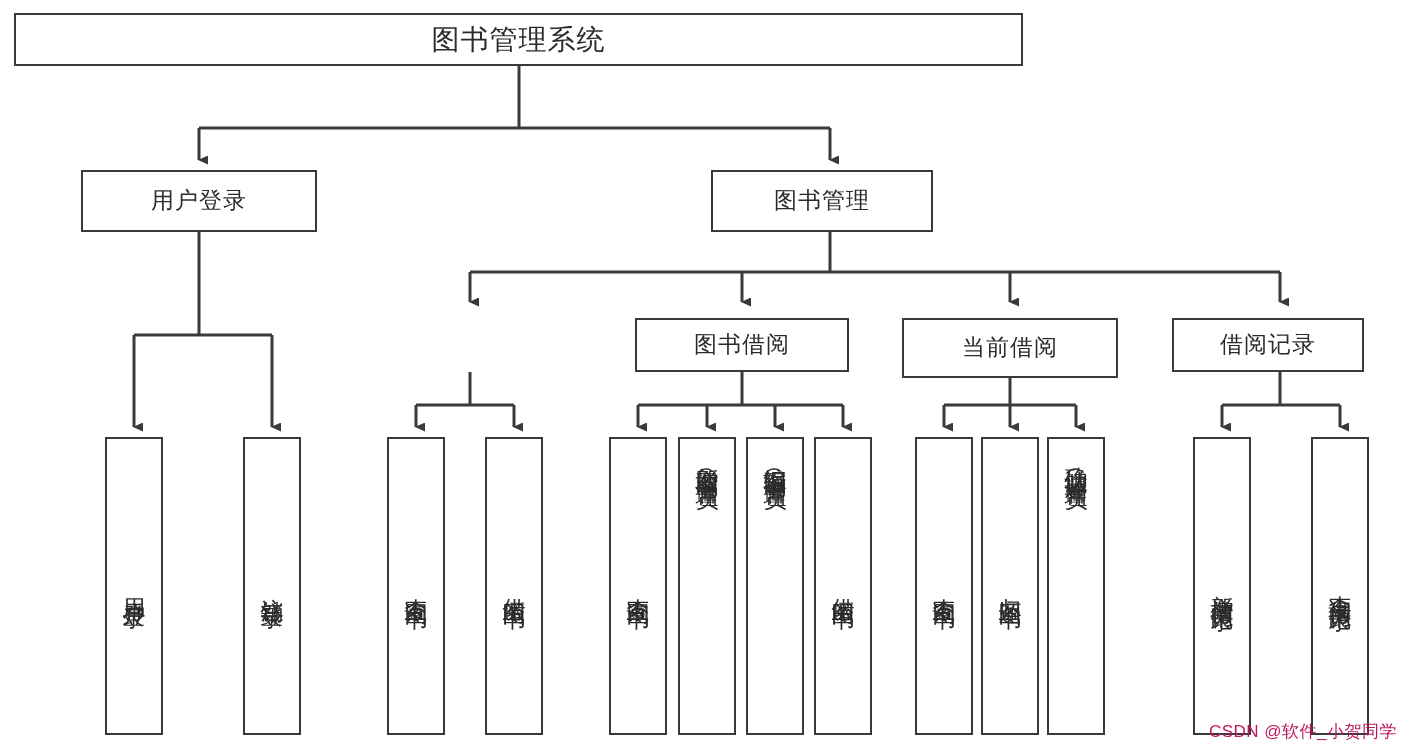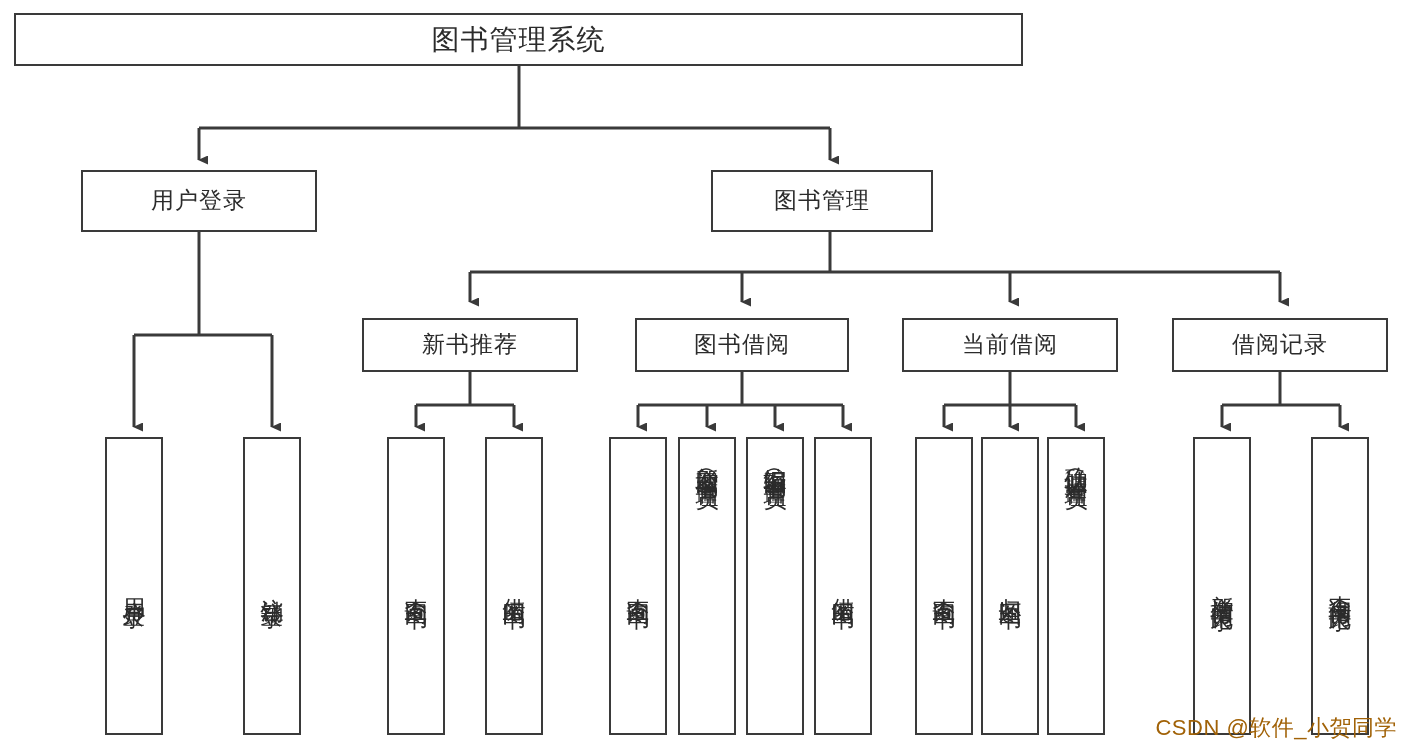--- a/index.html
+++ b/index.html
@@ -63,22 +63,22 @@
     max-height: 280px;
   }
   .node.vertical.centered {
     align-items: center;
     padding-top: 0;
   }
   #watermark {
     position: absolute;
     right: 8px;
     bottom: 4px;
-    font-size: 22px;
-    color: #a16207;
+    font-size: 17px;
+    color: #be185d;
     letter-spacing: 0.5px;
     white-space: nowrap;
   }
 </style>
 </head>
 <body>
 
 <div id="diagram-root">
 
   <svg id="edges-layer" width="1405" height="747" viewBox="0 0 1405 747">
@@ -136,33 +136,30 @@
   </div>
 
   <div class="node horizontal" style="left:81px; top:170px; width:236px; height:62px;">
     <span class="node-label">用户登录</span>
   </div>
 
   <div class="node horizontal" style="left:711px; top:170px; width:222px; height:62px;">
     <span class="node-label">图书管理</span>
   </div>
 
-  <div class="node horizontal" style="left:362px; top:318px; width:216px; height:54px;">
-    <span class="node-label">新书推荐</span>
-  </div>
 
   <div class="node horizontal" style="left:635px; top:318px; width:214px; height:54px;">
     <span class="node-label">图书借阅</span>
   </div>
 
-  <div class="node horizontal" style="left:902px; top:318px; width:216px; height:54px;">
+  <div class="node horizontal" style="left:902px; top:318px; width:216px; height:60px;">
     <span class="node-label">当前借阅</span>
   </div>
 
-  <div class="node horizontal" style="left:1172px; top:318px; width:216px; height:54px;">
+  <div class="node horizontal" style="left:1172px; top:318px; width:192px; height:54px;">
     <span class="node-label">借阅记录</span>
   </div>
 
   <div class="node vertical centered" style="left:105px; top:437px; width:58px; height:298px;">
     <span class="node-label">用户登录</span>
   </div>
 
   <div class="node vertical centered" style="left:243px; top:437px; width:58px; height:298px;">
     <span class="node-label">注销登录</span>
   </div>

